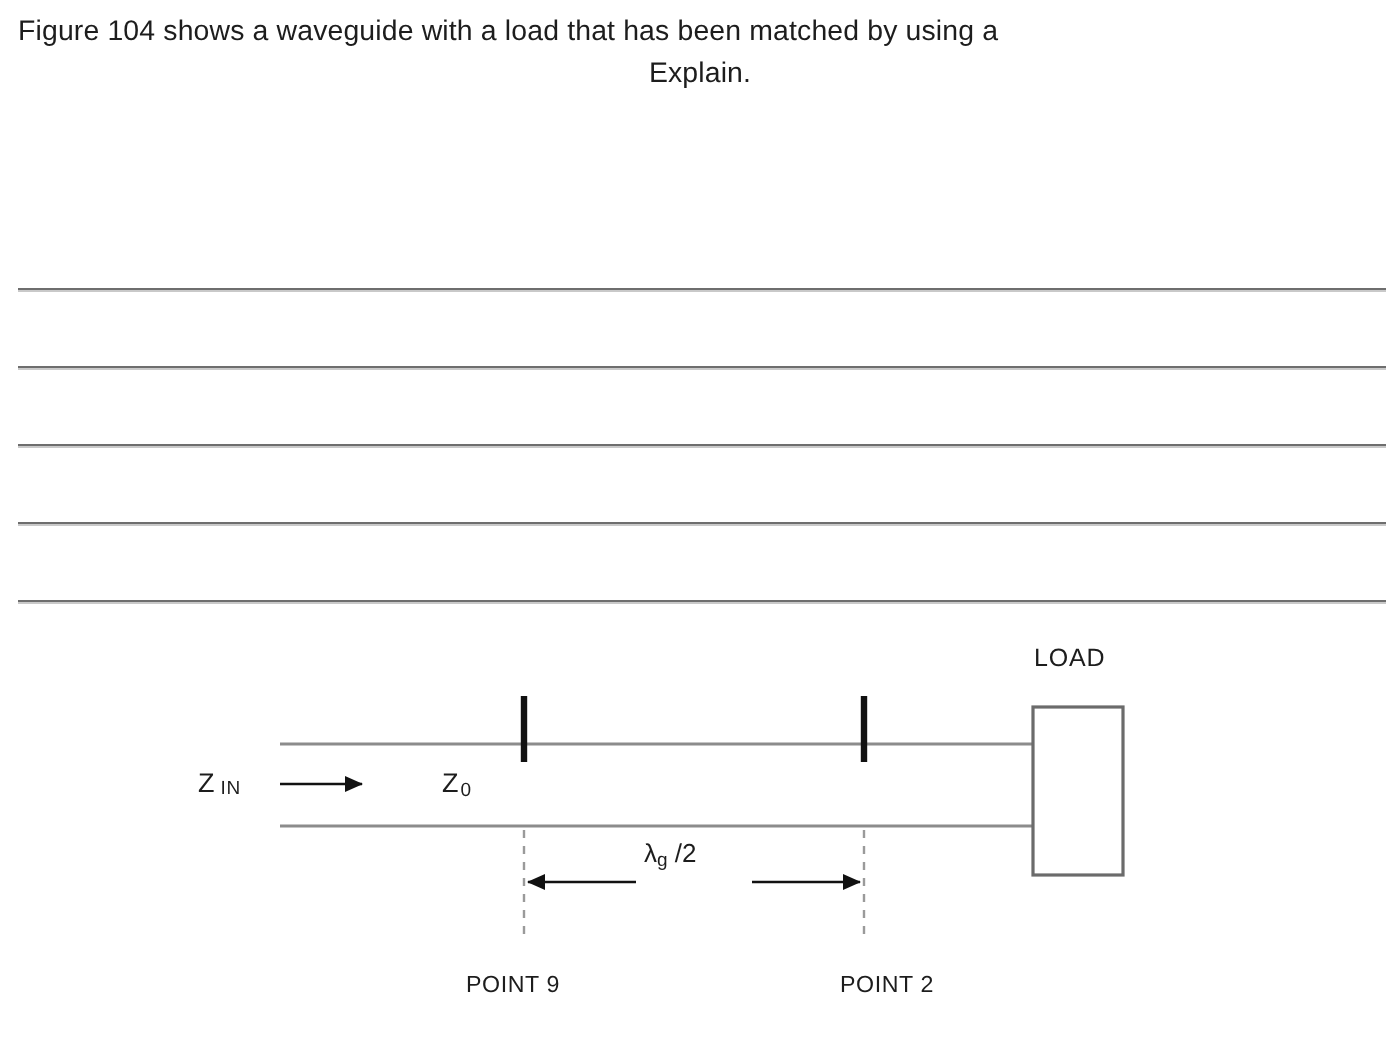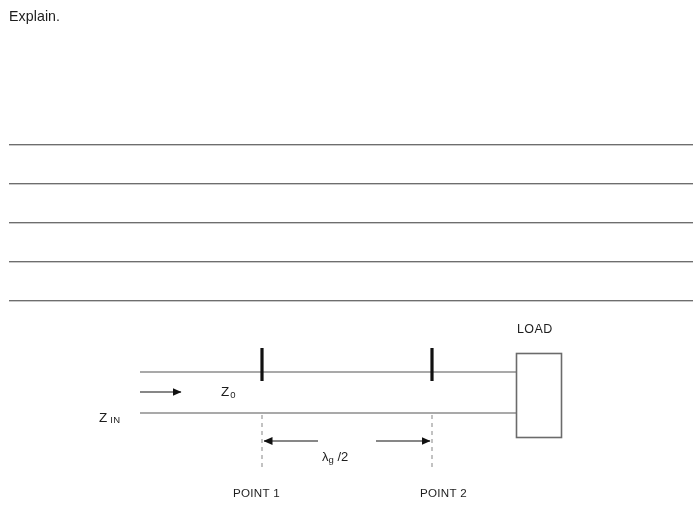--- a/index.html
+++ b/index.html
@@ -23,21 +23,21 @@
     top: 6px;
     width: 682px;
     font-size: 14.2px;
     line-height: 21px;
     text-align: justify;
     text-justify: inter-word;
     color: #1d1d1d;
     letter-spacing: 0.08px;
   }
   #question-text .lastline {
-    text-align: left;
+    text-align: center;
   }
 
   
   .rule-line {
     position: absolute;
     left: 9px;
     width: 684px;
     height: 1px;
     background: #6e6e6e;
     box-shadow: 0 1px 0 0 #c9c9c9;
@@ -63,21 +63,20 @@
   #label-load {
     left: 517px;
     top: 322px;
     font-size: 12.5px;
     letter-spacing: 0.4px;
   }
   #label-zin {
     left: 99px;
     top: 384px;
     font-size: 13.5px;
-    margin-top: 26px;
   }
   #label-zin sub {
     font-size: 9.5px;
     letter-spacing: 0.3px;
     vertical-align: baseline;
     position: relative;
     bottom: -1px;
     padding-left: 3px;
   }
   #label-z0 {
@@ -88,21 +87,21 @@
   }
   #label-z0 sub {
     font-size: 9.5px;
     vertical-align: baseline;
     position: relative;
     bottom: -2px;
     padding-left: 1px;
   }
   #label-lambda {
     left: 322px;
-    top: 449px;
+    top: 419px;
     font-size: 13px;
   }
   #label-lambda sub {
     font-size: 9.5px;
     vertical-align: baseline;
     position: relative;
     bottom: -2px;
   }
   #label-point1 {
     left: 233px;
@@ -114,20 +113,21 @@
     left: 420px;
     top: 486px;
     font-size: 11.6px;
     letter-spacing: 0.3px;
   }
 </style>
 </head>
 <body>
 
 <div id="question-text">
+  <div>Figure 104 shows a waveguide with a load that has been matched by using a</div>
   <div class="lastline">Explain.</div>
 </div>
 
 <div class="rule-line" style="top:144px"></div>
 <div class="rule-line" style="top:183px"></div>
 <div class="rule-line" style="top:222px"></div>
 <div class="rule-line" style="top:261px"></div>
 <div class="rule-line" style="top:300px"></div>
 
 <div id="diagram">
@@ -160,15 +160,15 @@
   </svg>
 
   <span class="dlabel" id="label-load">LOAD</span>
 
   <span class="dlabel" id="label-zin"><span>Z</span><sub>IN</sub></span>
 
   <span class="dlabel" id="label-z0"><span>Z</span><sub>0</sub></span>
 
   <span class="dlabel" id="label-lambda"><span>λ</span><sub>g</sub><span> /2</span></span>
 
-  <span class="dlabel" id="label-point1">POINT 1</span>
+  <span class="dlabel" id="label-point1">POINT 9</span>
   <span class="dlabel" id="label-point2">POINT 2</span>
 </div>
 
 </body></html>

